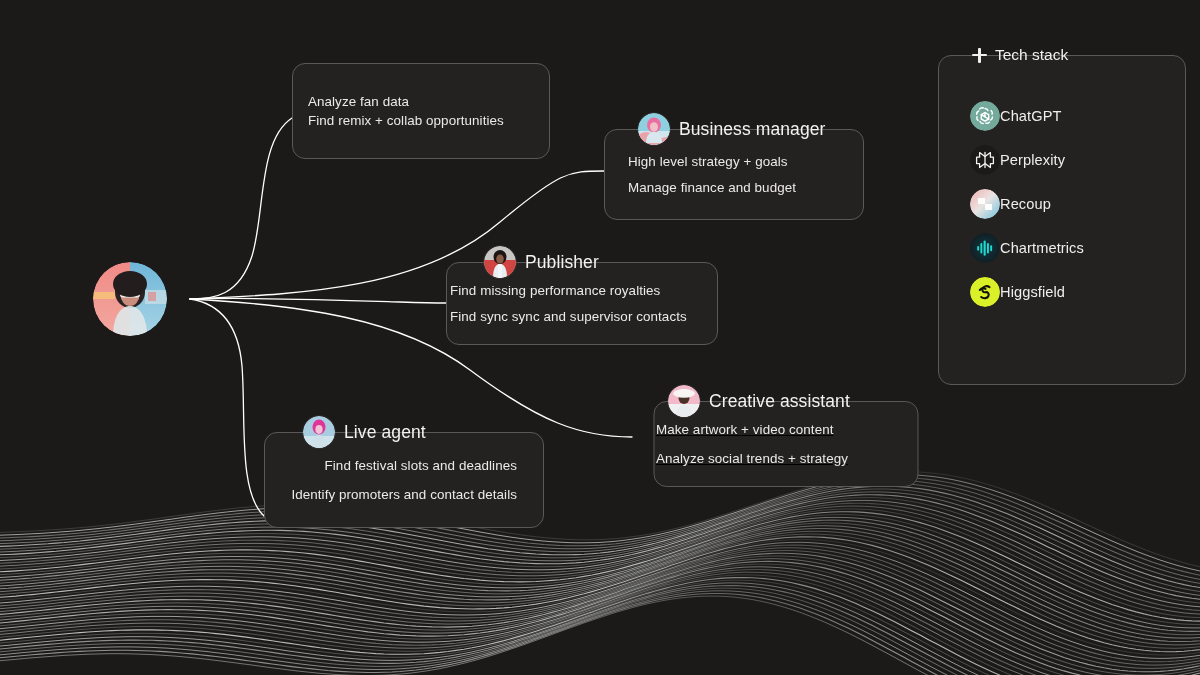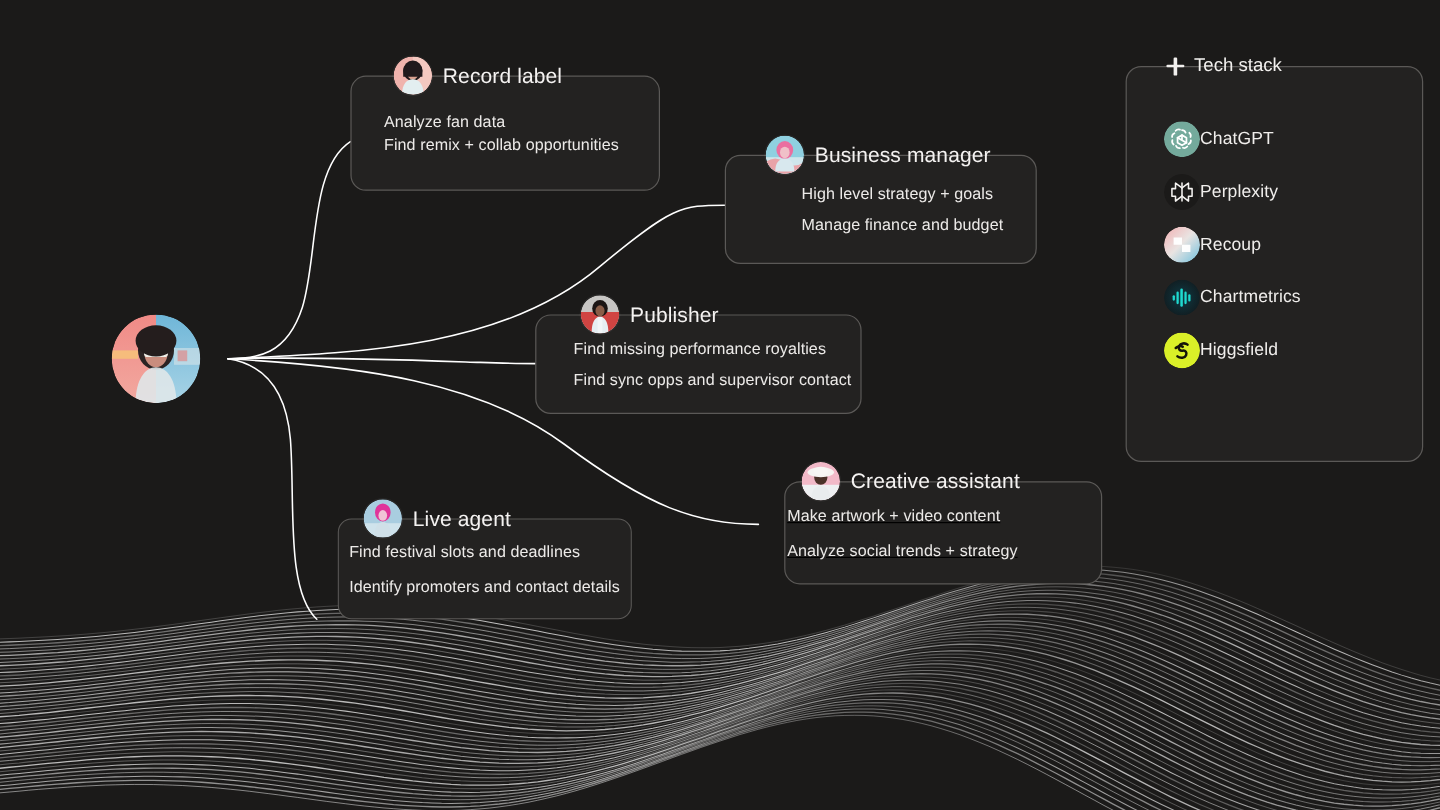--- a/index.html
+++ b/index.html
@@ -23,21 +23,21 @@
     position:absolute; left:93px; top:262px; width:74px; height:74px;
     border-radius:50%; overflow:hidden;
   }
 
   
   .card { position:absolute; }
   .card-frame { position:absolute; left:0; top:0; width:100%; height:100%; overflow:visible; }
   .card-body {
     position:absolute; left:0; top:0; width:100%; height:100%;
     display:flex; flex-direction:column; justify-content:center;
-    padding:0 28px;
+    padding:0 16px;
   }
   .card-line {
     color:#eceae8;
     font-size:13.4px;
     line-height:1.45;
     white-space:nowrap;
     letter-spacing:0.08px;
   }
   .card-head {
     position:absolute;
@@ -178,41 +178,20 @@
         <path d="M20 74 C20 54 28 44 37 44 C46 44 54 54 54 74 Z" fill="#dfe7e9" opacity="0.9"></path>
         <ellipse cx="37" cy="22" rx="17" ry="13" fill="#241d1d"></ellipse>
       </g>
     </svg>
   </div>
 
   <div class="card" style="left:292px; top:63px; width:258px; height:96px;">
     <svg class="card-frame" viewBox="0 0 258 96">
       <path d="M13,0.5 H37 M118,0.5 H245 A12.5,12.5 0 0 1 257.5,13 V83 A12.5,12.5 0 0 1 245,95.5 H13 A12.5,12.5 0 0 1 0.5,83 V13 A12.5,12.5 0 0 1 13,0.5 Z" fill="#232221" stroke="#5b5957" stroke-width="1"></path>
     </svg>
-    <div class="card-head" style="left:36px; top:-17px;">
-      <div class="av">
-        <svg viewBox="0 0 32 32" width="32" height="32">
-          <defs>
-              <clipPath id="c1">
-                <circle cx="16" cy="16" r="16"></circle>
-              </clipPath>
-            </defs>
-          <g clip-path="url(#c1)">
-            <rect width="32" height="32" fill="#f0b3ad"></rect>
-            <rect x="16" width="16" height="32" fill="#f4c8c0"></rect>
-            <ellipse cx="16" cy="12" rx="8" ry="8.5" fill="#20191c"></ellipse>
-            <ellipse cx="16" cy="14" rx="4.6" ry="5.4" fill="#d9a08f"></ellipse>
-            <rect x="10.5" y="7" width="11" height="3.4" rx="1.5" fill="#1a1416"></rect>
-            <path d="M7 32 C7 23 11 19 16 19 C21 19 25 23 25 32 Z" fill="#e3eef0"></path>
-            <path d="M8 12 C8 4 24 4 24 12 L24 17 L8 17 Z" fill="#20191c"></path>
-          </g>
-        </svg>
-      </div>
-      <span class="card-title">Record label</span>
-    </div>
     <div class="card-body">
       <div class="card-line">Analyze fan data</div>
       <div class="card-line">Find remix + collab opportunities</div>
     </div>
   </div>
 
   <div class="card" style="left:604px; top:129px; width:260px; height:91px;">
     <svg class="card-frame" viewBox="0 0 260 91">
       <path d="M13,0.5 H30 M137,0.5 H247 A12.5,12.5 0 0 1 259.5,13 V78 A12.5,12.5 0 0 1 247,90.5 H13 A12.5,12.5 0 0 1 0.5,78 V13 A12.5,12.5 0 0 1 13,0.5 Z" fill="#232221" stroke="#5b5957" stroke-width="1"></path>
     </svg>
@@ -229,21 +208,21 @@
             <rect y="18" width="32" height="14" fill="#cfe6ec"></rect>
             <path d="M0 22 Q8 16 16 22 Q24 28 32 22 L32 32 L0 32 Z" fill="#e8a3a8"></path>
             <ellipse cx="16" cy="12" rx="7" ry="7.5" fill="#ea6fa0"></ellipse>
             <ellipse cx="16" cy="14" rx="4" ry="4.8" fill="#f0c0c8"></ellipse>
             <path d="M8 30 C8 23 11 19 16 19 C21 19 24 23 24 30 Z" fill="#d8e8ee"></path>
           </g>
         </svg>
       </div>
       <span class="card-title">Business manager</span>
     </div>
-    <div class="card-body" style="padding:0 24px; gap:7px;margin-left:40px;">
+    <div class="card-body" style="padding:0 24px; gap:7px;">
       <div class="card-line">High level strategy + goals</div>
       <div class="card-line">Manage finance and budget</div>
     </div>
   </div>
 
   <div class="card" style="left:446px; top:262px; width:272px; height:83px;border-radius:28px;">
     <svg class="card-frame" viewBox="0 0 272 83">
       <path d="M13,0.5 H34 M122,0.5 H259 A12.5,12.5 0 0 1 271.5,13 V70 A12.5,12.5 0 0 1 259,82.5 H13 A12.5,12.5 0 0 1 0.5,70 V13 A12.5,12.5 0 0 1 13,0.5 Z" fill="#232221" stroke="#5b5957" stroke-width="1"></path>
     </svg>
     <div class="card-head" style="left:38px; top:-17px;">
@@ -259,27 +238,27 @@
             <path d="M0 14 L32 14 L32 32 L0 32 Z" fill="#d04442"></path>
             <ellipse cx="16" cy="11" rx="6.5" ry="7" fill="#1c1514"></ellipse>
             <ellipse cx="16" cy="13" rx="3.8" ry="4.6" fill="#8a5d48"></ellipse>
             <path d="M9 32 C9 22 12 18 16 18 C20 18 23 22 23 32 Z" fill="#e6eef2"></path>
             <rect x="14" y="18" width="4" height="14" fill="#f2f6f8"></rect>
           </g>
         </svg>
       </div>
       <span class="card-title">Publisher</span>
     </div>
-    <div class="card-body" style="padding:0 32px; gap:7px;">
+    <div class="card-body" style="padding:0 4px; gap:7px;">
       <div class="card-line">Find missing performance royalties</div>
-      <div class="card-line">Find sync opps and supervisor contact</div>
-    </div>
-  </div>
-
-  <div class="card" style="left:264px; top:432px; width:280px; height:84px;">
+      <div class="card-line">Find sync sync and supervisor contacts</div>
+    </div>
+  </div>
+
+  <div class="card" style="left:264px; top:432px; width:280px; height:96px;text-align:right;">
     <svg class="card-frame" viewBox="0 0 280 96">
       <path d="M13,0.5 H36 M126,0.5 H267 A12.5,12.5 0 0 1 279.5,13 V83 A12.5,12.5 0 0 1 267,95.5 H13 A12.5,12.5 0 0 1 0.5,83 V13 A12.5,12.5 0 0 1 13,0.5 Z" fill="#232221" stroke="#5b5957" stroke-width="1"></path>
     </svg>
     <div class="card-head" style="left:39px; top:-17px;">
       <div class="av">
         <svg viewBox="0 0 32 32" width="32" height="32">
           <defs>
               <clipPath id="c4">
                 <circle cx="16" cy="16" r="16"></circle>
               </clipPath>

